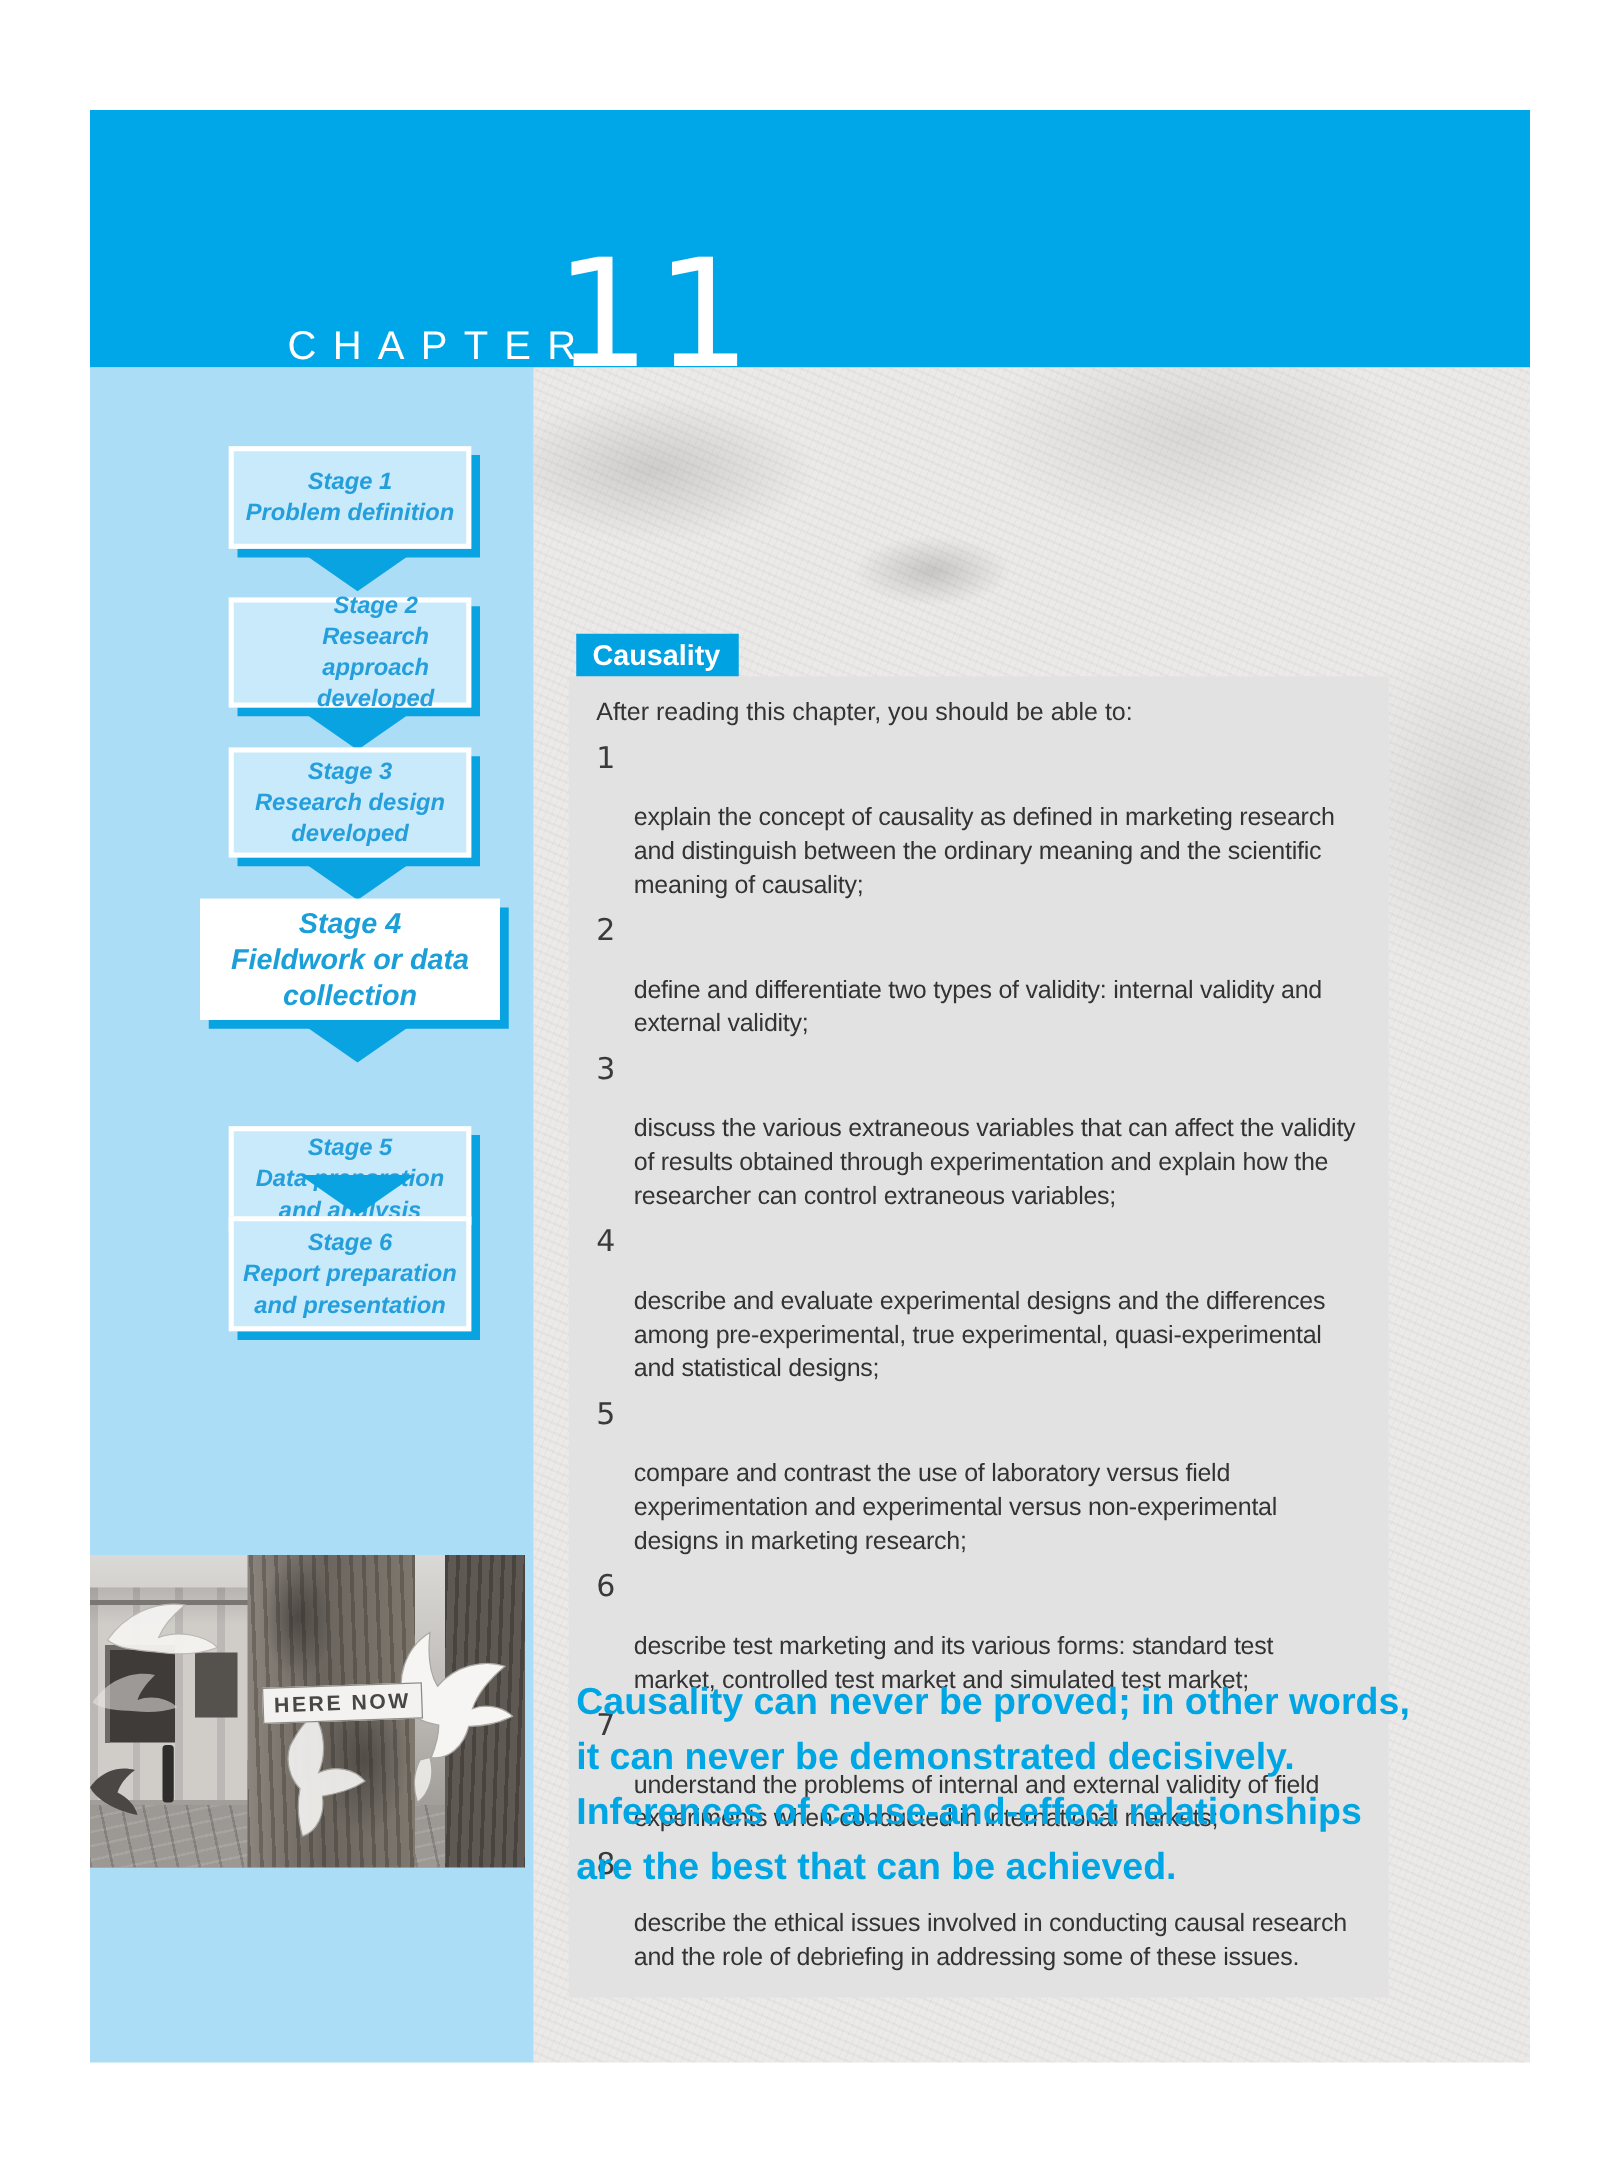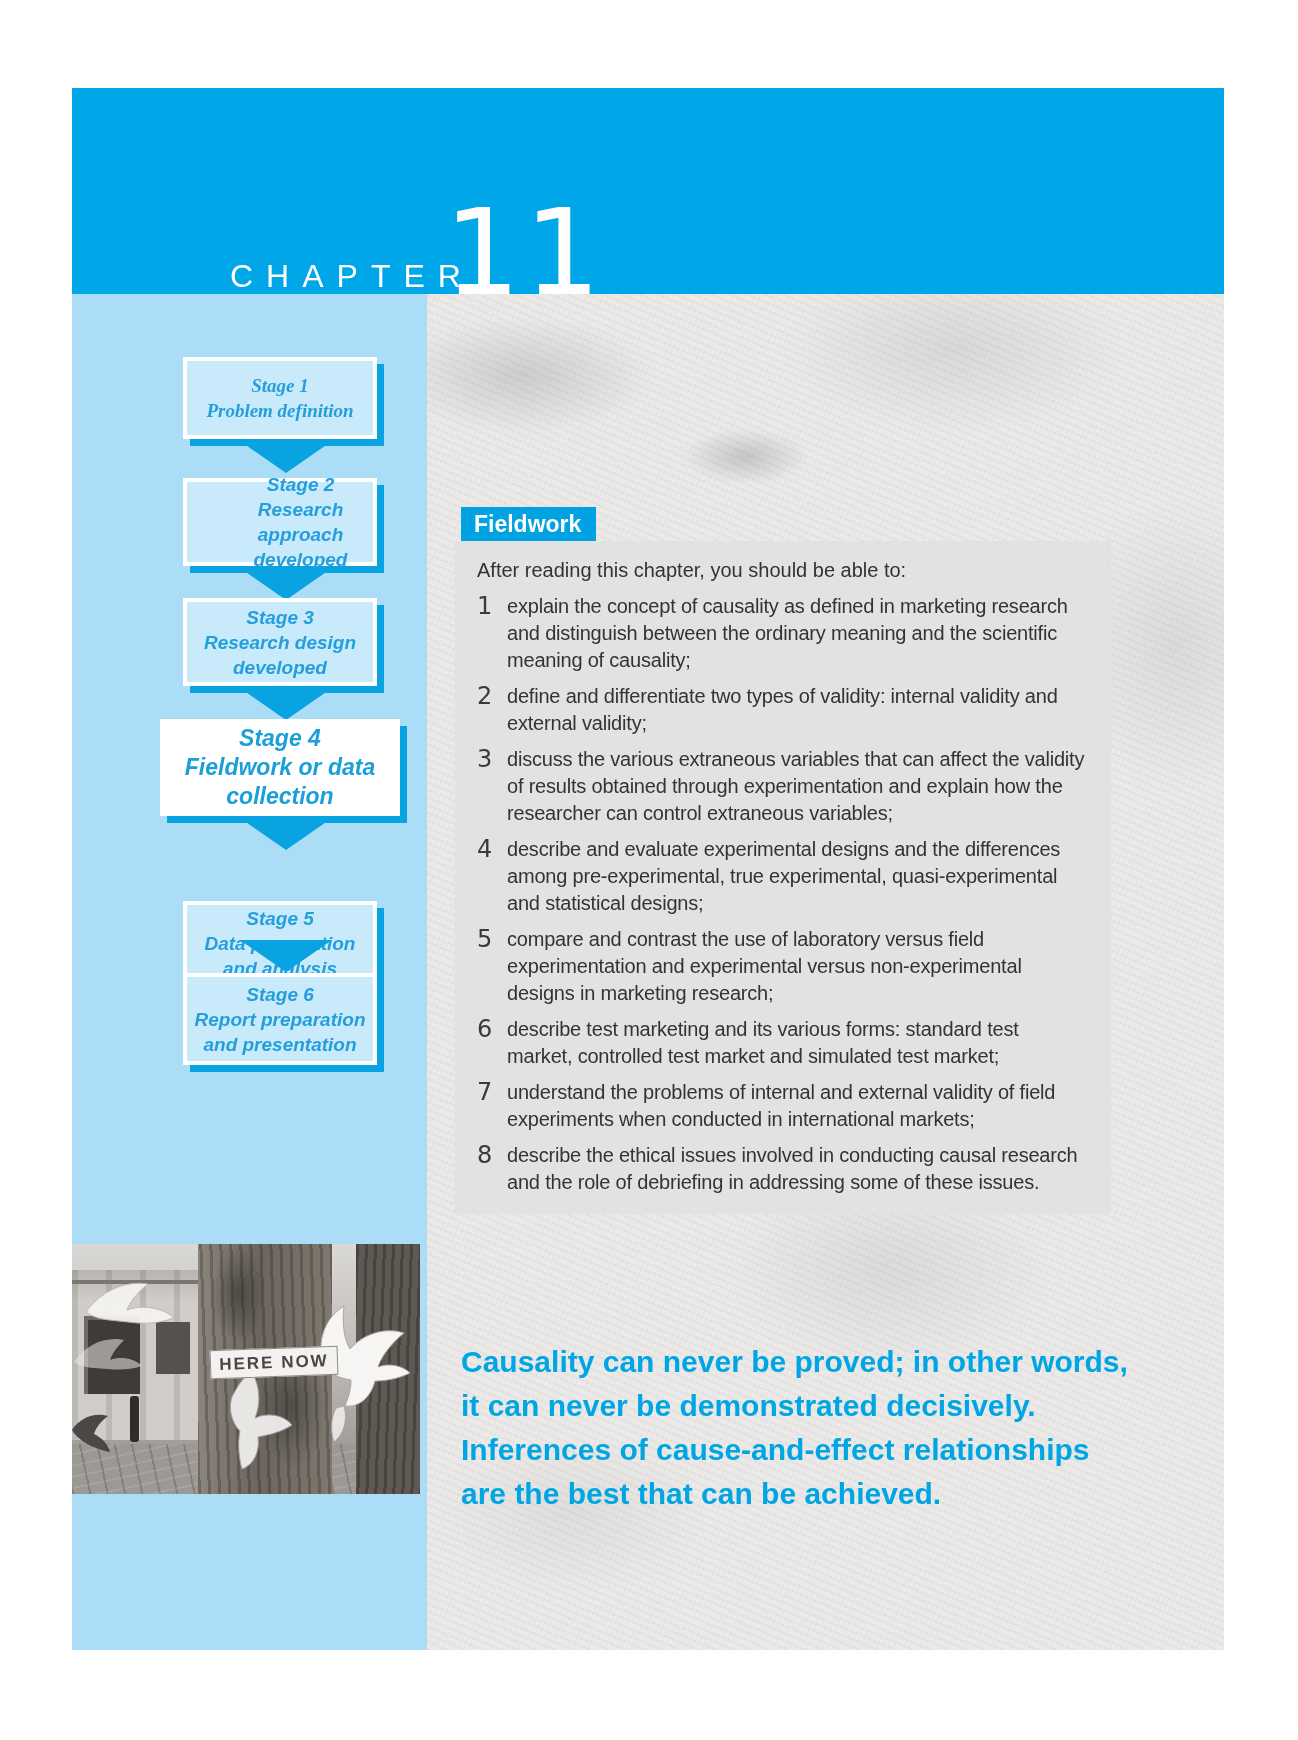--- a/index.html
+++ b/index.html
@@ -67,37 +67,37 @@
           repeating-linear-gradient(-67deg,rgba(100,100,100,.04) 0 1px,transparent 1px 5px);}
   .title{position:absolute;left:36px;top:50px;color:#221e1f;font-weight:bold;
         font-size:41px;line-height:46px;letter-spacing:-0.5px;}
   .obj-label{position:absolute;left:34px;top:213px;background:#00a2e2;color:#ffffff;
         font-weight:bold;font-size:23px;line-height:1;padding:6px 15px 8px 13px;}
   .panel{position:absolute;left:28px;top:247px;width:656px;box-sizing:border-box;
         background:#e3e2e2;padding:16px 24px 18px 22px;color:#333333;}
   .intro{font-size:20px;line-height:27px;}
   .obj-item{display:grid;grid-template-columns:30px 1fr;margin-top:9px;}
   .obj-num{font-family:"DejaVu Sans",sans-serif;font-size:24px;line-height:27px;color:#3a3a3a;}
-  .obj-text{font-size:20px;line-height:27px;letter-spacing:-0.2px;}
+  .obj-text{font-size:20px;line-height:27px;letter-spacing:-0.2px;margin-top:48px;}
   .quote{position:absolute;left:34px;top:1046px;color:#00a6e4;font-weight:bold;
         font-size:30px;line-height:44px;white-space:pre-line;}
 </style>
 </head>
 <body>
 
 <div class="page">
 
   <div class="band">
     <div class="chapter-label">CHAPTER</div>
     <div class="chapter-number">11</div>
   </div>
 
   <div class="leftcol">
 
-    <div class="sbox" style="top:63px;height:82px;font-family:Liberation Serif, serif;">
+    <div class="sbox" style="top:63px;height:82px;">
       <span class="stage-name">Stage 1</span>
       <span class="stage-desc">Problem definition</span>
     </div>
     <div class="arrow" style="top:147px;"></div>
 
     <div class="sbox" style="top:184px;height:88px;padding-left:41px;">
       <span class="stage-name">Stage 2</span>
       <span class="stage-desc">Research approach
 developed</span>
     </div>
@@ -162,21 +162,21 @@
           <path d="M0,18 C8,6 22,0 36,4 C28,10 24,16 22,22 C30,26 36,32 38,40 C28,38 18,34 12,30 C6,26 2,22 0,18 Z"></path>
         </g>
       </svg>
       <div class="sign">HERE NOW</div>
     </div>
   </div>
 
   <div class="texture">
 
 
-    <div class="obj-label">Fieldwork</div>
+    <div class="obj-label">Causality</div>
 
     <div class="panel">
       <div class="intro">After reading this chapter, you should be able to:</div>
 
       <div class="obj-item">
         <span class="obj-num">1</span>
         <span class="obj-text">explain the concept of causality as defined in marketing research and distinguish between the ordinary meaning and the scientific meaning of causality;</span>
       </div>
       <div class="obj-item">
         <span class="obj-num">2</span>

